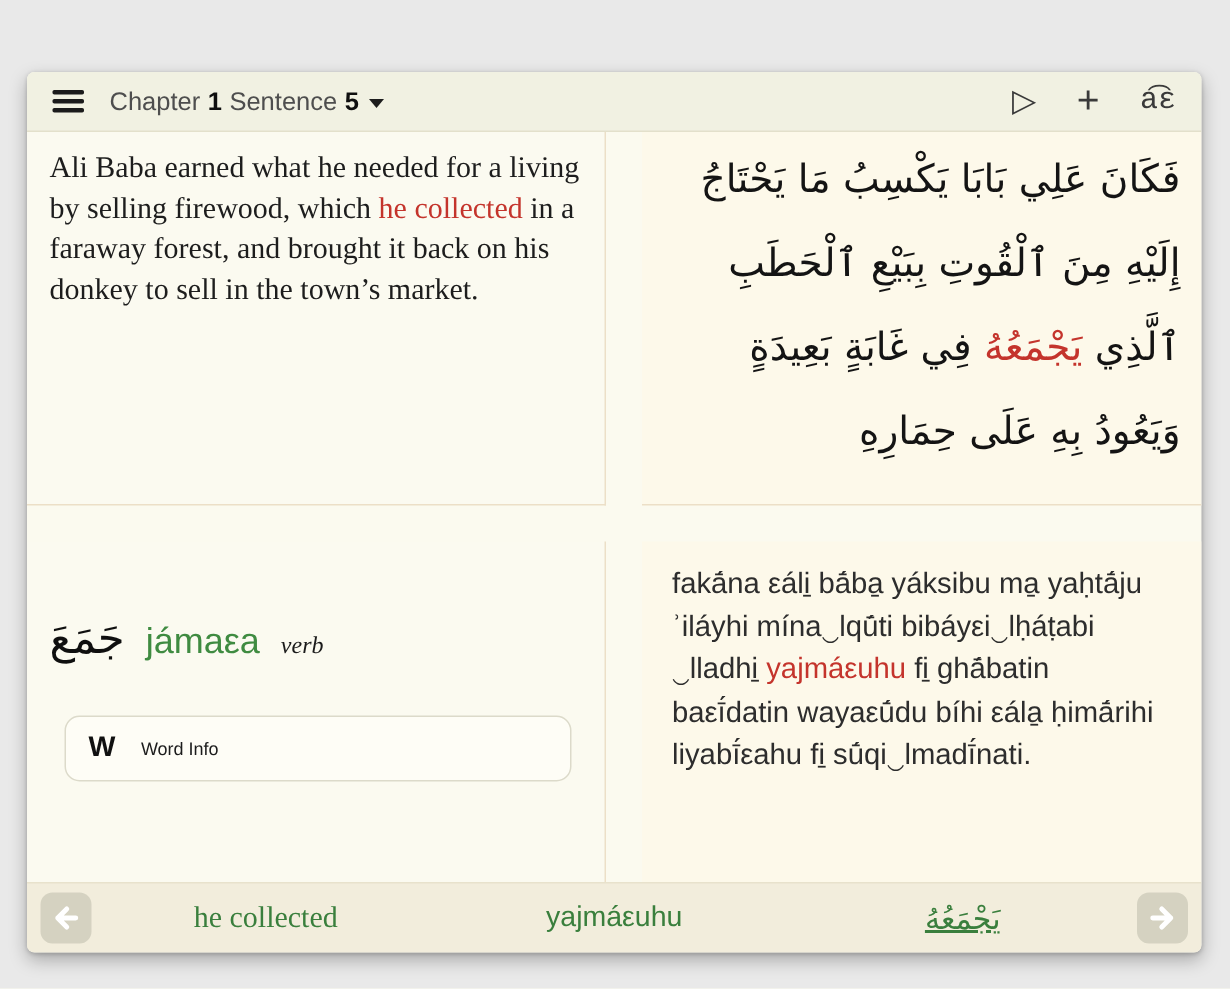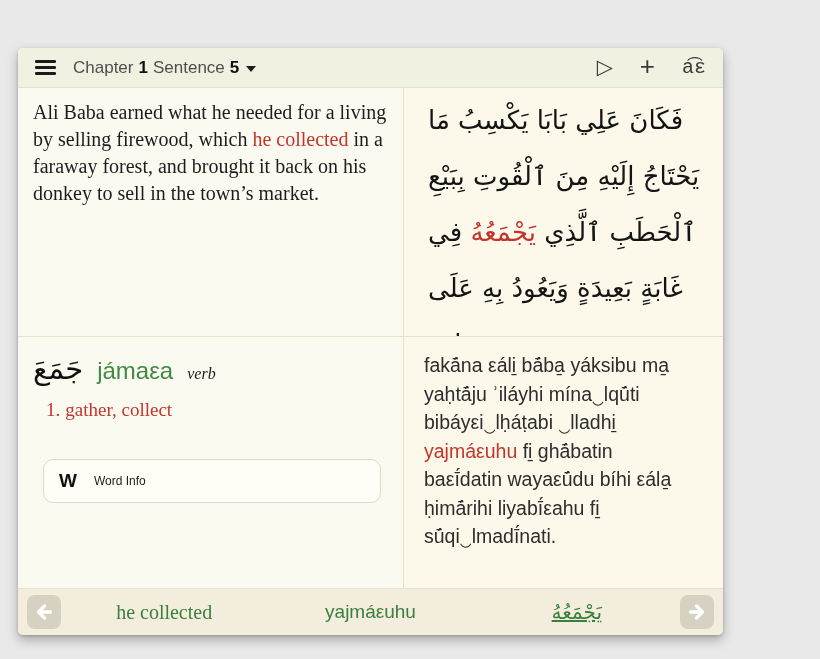--- a/index.html
+++ b/index.html
@@ -3,21 +3,21 @@
 <meta charset="utf-8">
 <style>
   html,body{margin:0;padding:0;}
   body{
     width:820px;height:659px;position:relative;overflow:hidden;
     background:#e9e9e9;
     font-family:"Liberation Sans",sans-serif;
     -webkit-font-smoothing:antialiased;
   }
   .card{
-    position:absolute;left:18px;top:48px;width:705px;height:587px;
+    position:absolute;left:18px;top:48px;width:783px;height:587px;
     background:#fbfaef;border-radius:5px;overflow:hidden;
     box-shadow:0 5px 12px rgba(0,0,0,.28),0 1px 3px rgba(0,0,0,.18);
     display:flex;flex-direction:column;
   }
   
   .toolbar{
     flex:0 0 40px;height:40px;background:#f1f1e2;
     display:flex;align-items:center;padding:0 17px;
     border-bottom:1px solid #e3e0cb;box-sizing:border-box;
   }
@@ -26,45 +26,45 @@
   .title{font-size:17px;color:#4e4e4e;display:flex;align-items:center;gap:5px;cursor:pointer;}
   .title b{color:#0f0f0f;font-weight:bold;}
   .caret{width:0;height:0;border-left:5px solid transparent;border-right:5px solid transparent;
     border-top:6px solid #1d1d1d;margin-left:2px;margin-top:2px;}
   .tb-spacer{flex:1;}
   .tb-icon{color:#3a3a3a;margin-left:27px;cursor:pointer;line-height:1;}
   .play-glyph{font-family:"DejaVu Sans",sans-serif;font-size:21px;}
   .plus-glyph{font-size:26px;margin-top:-3px;}
   .translit-glyph{font-family:Liberation Mono, monospace;font-size:20px;}
   
-  .main{flex:1;display:grid;grid-template-columns:386px 1fr;grid-template-rows:249px 1fr;}
+  .main{flex:1;display:grid;grid-template-columns:386px 1fr;grid-template-rows:249px 1fr;gap:24px;}
   .cell{box-sizing:border-box;overflow:hidden;}
   .panel-translation{
     background:#fbfaf0;border-right:1px solid #ecdfc7;border-bottom:1px solid #ecdfc7;
     padding:11px 16px 0 15px;
     font-family:"Liberation Serif","DejaVu Serif",serif;
     font-size:20px;line-height:27px;color:#1d1d1d;
   }
   .panel-arabic{
     background:#fdf9ea;border-bottom:1px solid #ecdfc7;
-    padding:4px 14px 0 24px;direction:rtl;text-align:left;
+    padding:4px 14px 0 24px;direction:rtl;text-align:right;
     font-family:"DejaVu Sans",sans-serif;
     font-size:26px;line-height:56px;color:#141414;
   }
   .panel-definition{
     background:#fbfaf0;border-right:1px solid #ecdfc7;
     padding:15px 14px 0 15px;
   }
   .panel-transliteration{
     background:#fdf9ea;padding:14px 32px 0 20px;
     font-size:19.5px;line-height:28.5px;color:#2d2d2d;
   }
   .hl-red{color:#c4342c;cursor:pointer;}
   
-  .def-head{display:flex;align-items:baseline;gap:14px;}
+  .def-head{display:flex;align-items:baseline;gap:14px;margin-top:32px;}
   .def-arabic{font-family:"DejaVu Sans",sans-serif;font-size:29px;color:#0f0f0f;direction:rtl;}
   .def-translit{color:#3f8b41;font-size:24px;}
   .def-pos{font-family:"Liberation Serif",serif;font-style:italic;font-size:16px;color:#1b1b1b;}
   .senses{margin-top:10px;padding-left:13px;font-family:"Liberation Serif",serif;
     font-size:19px;line-height:28px;color:#1b1b1b;}
   .sense .num{margin-right:5px;}
   .sense-highlight{color:#c4342c;}
   .word-info{
     margin:35px 8px 0 10px;height:44px;border:1.5px solid #dcdaca;border-radius:10px;
     background:#fefdf6;display:flex;align-items:center;padding:0 15px;gap:17px;
@@ -121,23 +121,20 @@
       <span>فَكَانَ عَلِي بَابَا يَكْسِبُ مَا يَحْتَاجُ إِلَيْهِ مِنَ ٱلْقُوتِ بِبَيْعِ ٱلْحَطَبِ ٱلَّذِي </span><span class="hl-red">يَجْمَعُهُ</span><span> فِي غَابَةٍ بَعِيدَةٍ وَيَعُودُ بِهِ عَلَى حِمَارِهِ</span>
     </div>
 
     <div class="cell panel-definition">
       <div class="def-head">
         <span class="def-arabic">جَمَعَ</span>
         <span class="def-translit">jámaεa</span>
         <span class="def-pos">verb</span>
       </div>
       <div class="senses">
-        <div class="sense sense-highlight">
-          <span class="num">1.</span><span>gather, collect</span>
-        </div>
       </div>
       <div class="word-info">
         <span class="wi-badge">W</span>
         <span class="wi-label">Word Info</span>
       </div>
     </div>
 
     <div class="cell panel-transliteration">
       <span>fakā́na εáli̱ bā́ba̱ yáksibu ma̱ yaḥtā́ju ʾiláyhi mína‿lqū́ti bibáyεi‿lḥáṭabi ‿lladhi̱ </span><span class="hl-red">yajmáεuhu</span><span> fi̱ ghā́batin baεī́datin wayaεū́du bíhi εála̱ ḥimā́rihi liyabī́εahu fi̱ sū́qi‿lmadī́nati.</span>
     </div>

